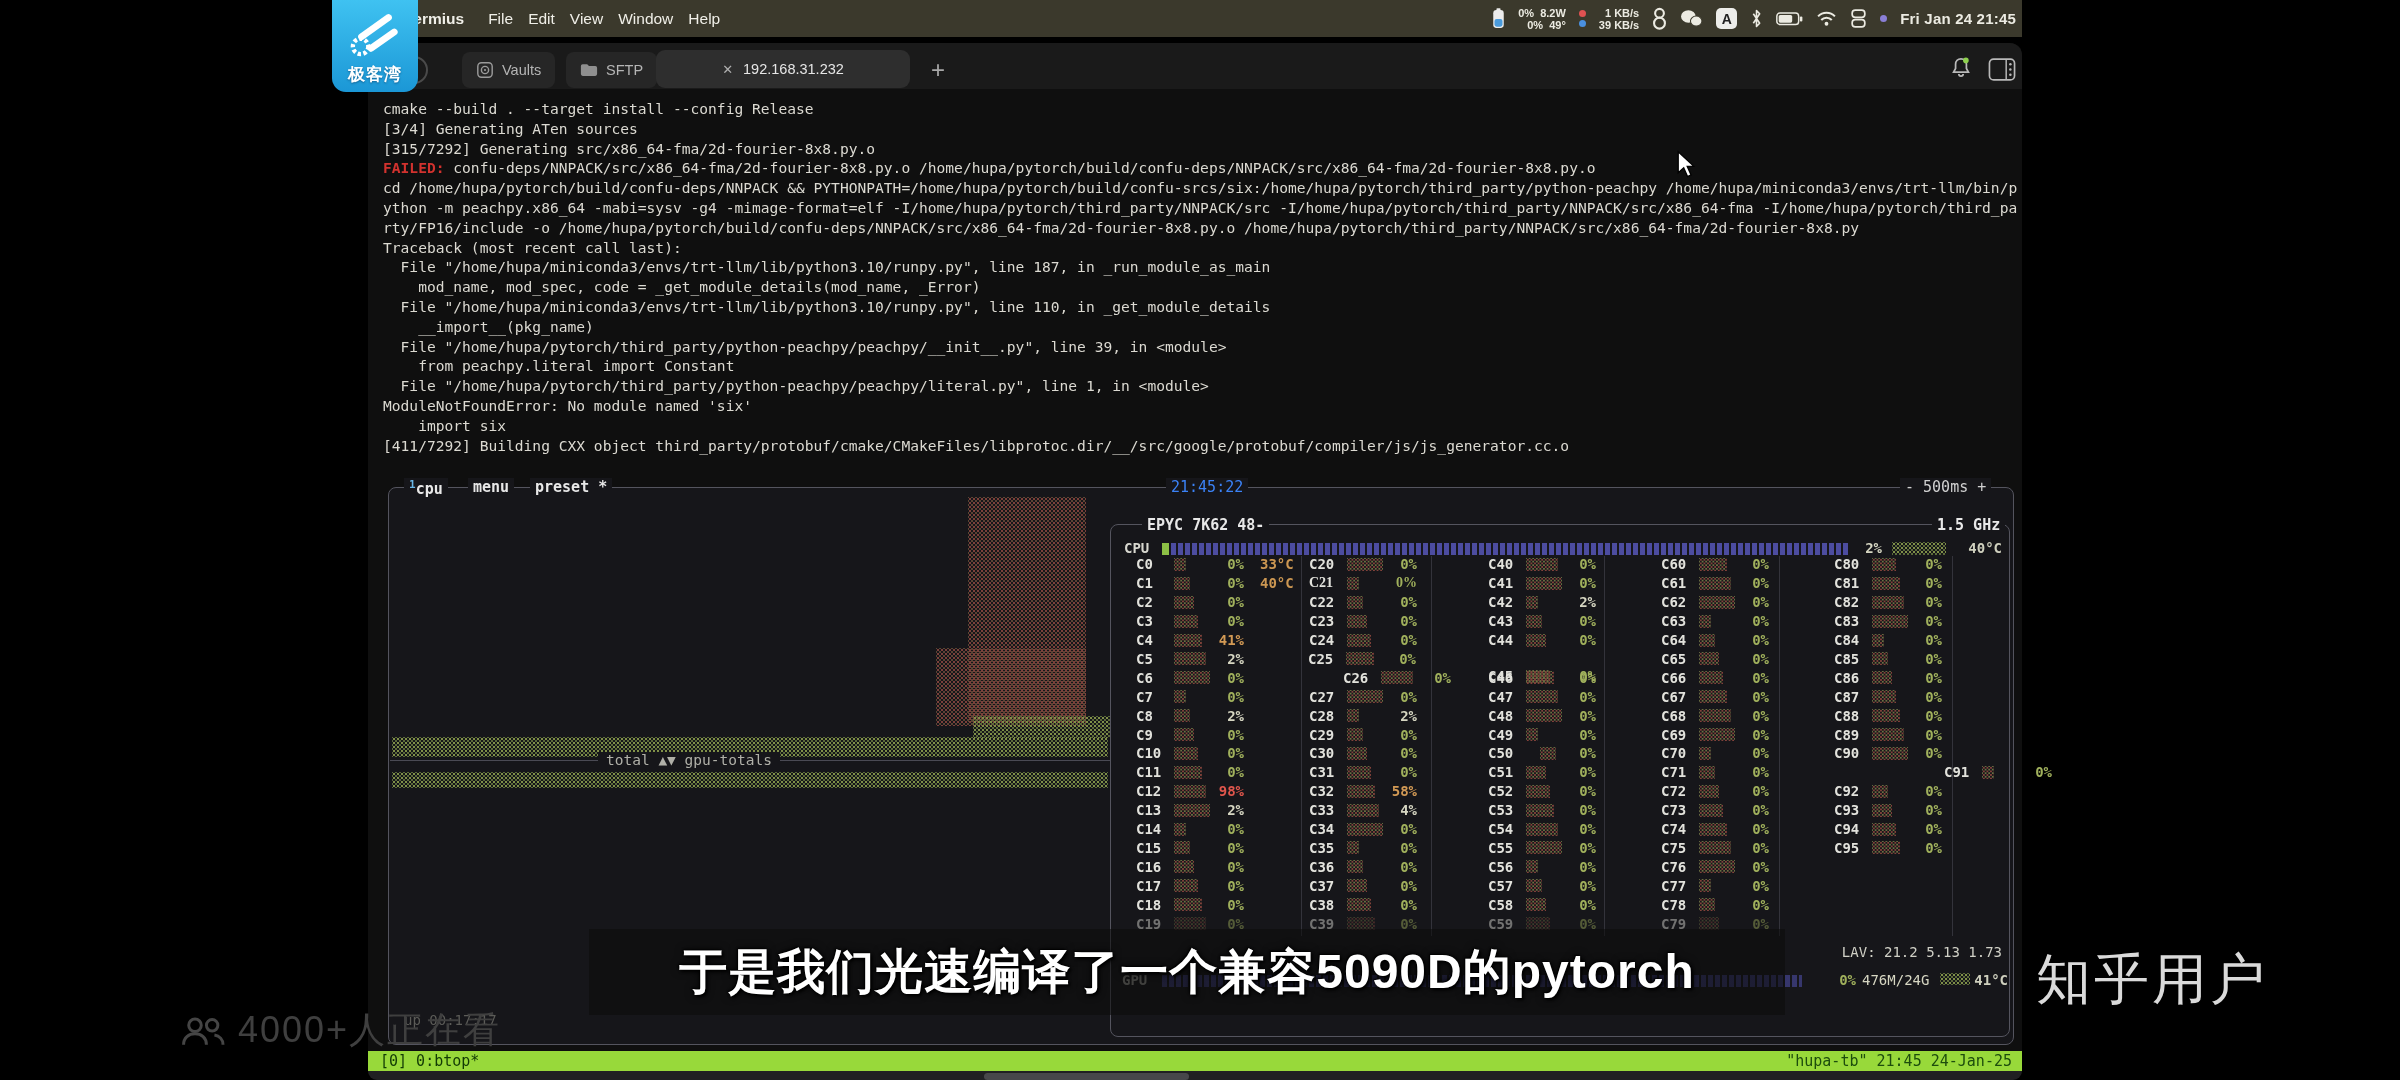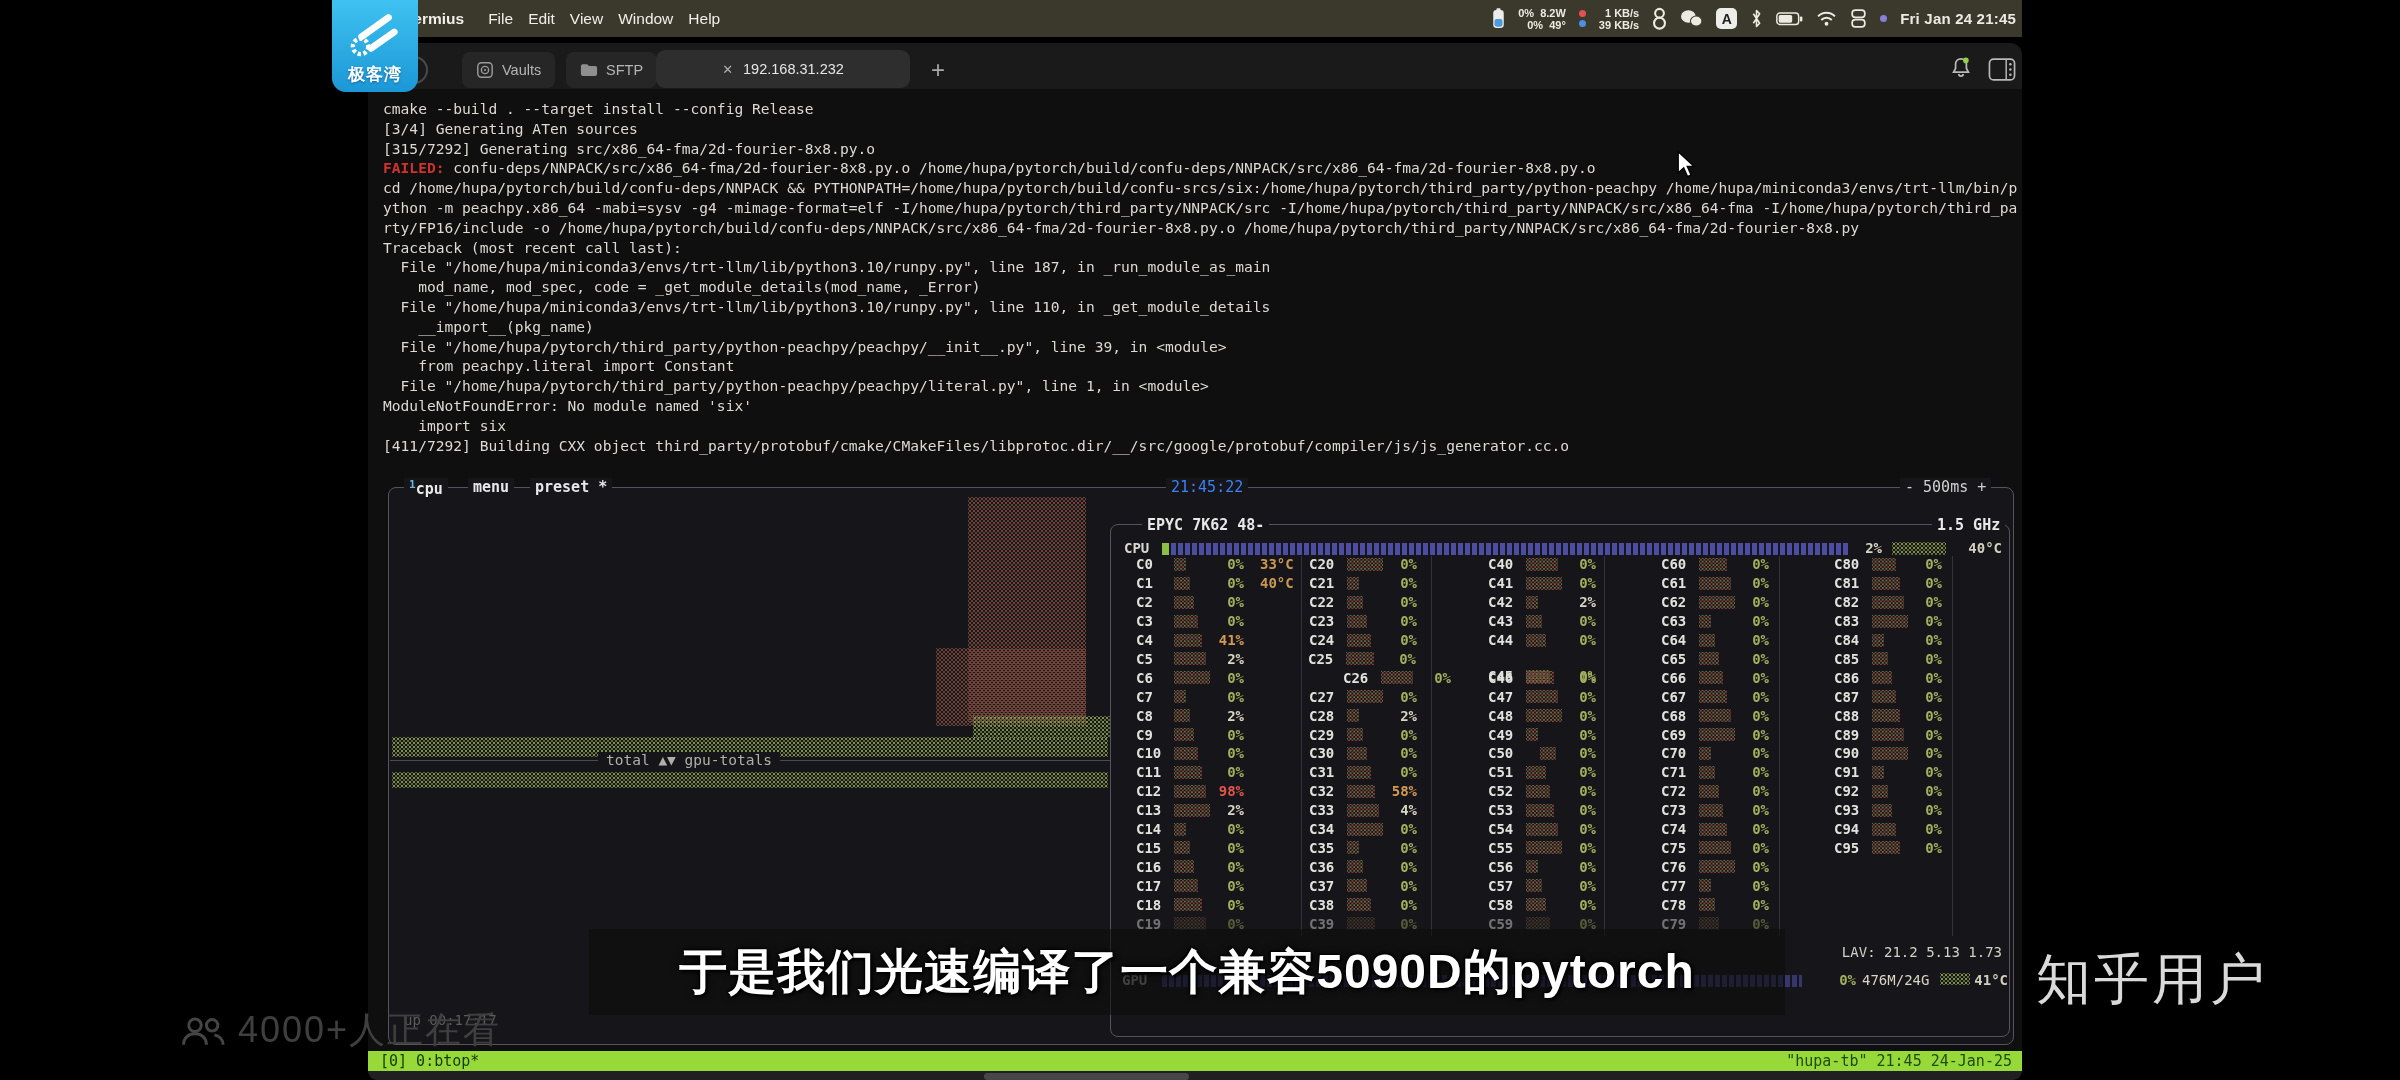--- a/index.html
+++ b/index.html
@@ -334,21 +334,21 @@
       <div class="core-row dim" style="left: 1136px; top: 914.1px;">
         <span class="core-id">C19</span>
         <span class="spark" style="width: 32px;"></span>
         <span class="core-pct" style="color: rgb(160, 176, 92);">0%</span>
       </div>
       <div class="core-row" style="left: 1309px; top: 555px;">
         <span class="core-id">C20</span>
         <span class="spark" style="width: 36px;"></span>
         <span class="core-pct" style="color: rgb(160, 176, 92);">0%</span>
       </div>
-      <div class="core-row" style="left: 1309px; top: 573.9px;">
+      <div class="core-row" style="left: 1309px; top: 573.9px; font-family: Liberation Serif, serif;">
         <span class="core-id">C21</span>
         <span class="spark" style="width: 12px;"></span>
         <span class="core-pct" style="color: rgb(160, 176, 92);">0%</span>
       </div>
       <div class="core-row" style="left: 1309px; top: 592.8px;">
         <span class="core-id">C22</span>
         <span class="spark" style="width: 16px;"></span>
         <span class="core-pct" style="color: rgb(160, 176, 92);">0%</span>
       </div>
       <div class="core-row" style="left: 1309px; top: 611.7px;">
@@ -684,21 +684,21 @@
       <div class="core-row" style="left: 1834px; top: 725.1px;">
         <span class="core-id">C89</span>
         <span class="spark" style="width: 32px;"></span>
         <span class="core-pct" style="color: rgb(160, 176, 92);">0%</span>
       </div>
       <div class="core-row" style="left: 1834px; top: 744px;">
         <span class="core-id">C90</span>
         <span class="spark" style="width: 36px;"></span>
         <span class="core-pct" style="color: rgb(160, 176, 92);">0%</span>
       </div>
-      <div class="core-row" style="left: 1834px; top: 762.9px; justify-content: flex-end;">
+      <div class="core-row" style="left: 1944px; top: 762.9px; justify-content: flex-end;">
         <span class="core-id">C91</span>
         <span class="spark" style="width: 12px;"></span>
         <span class="core-pct" style="color: rgb(160, 176, 92);">0%</span>
       </div>
       <div class="core-row" style="left: 1834px; top: 781.8px;">
         <span class="core-id">C92</span>
         <span class="spark" style="width: 16px;"></span>
         <span class="core-pct" style="color: rgb(160, 176, 92);">0%</span>
       </div>
       <div class="core-row" style="left: 1834px; top: 800.7px;">

